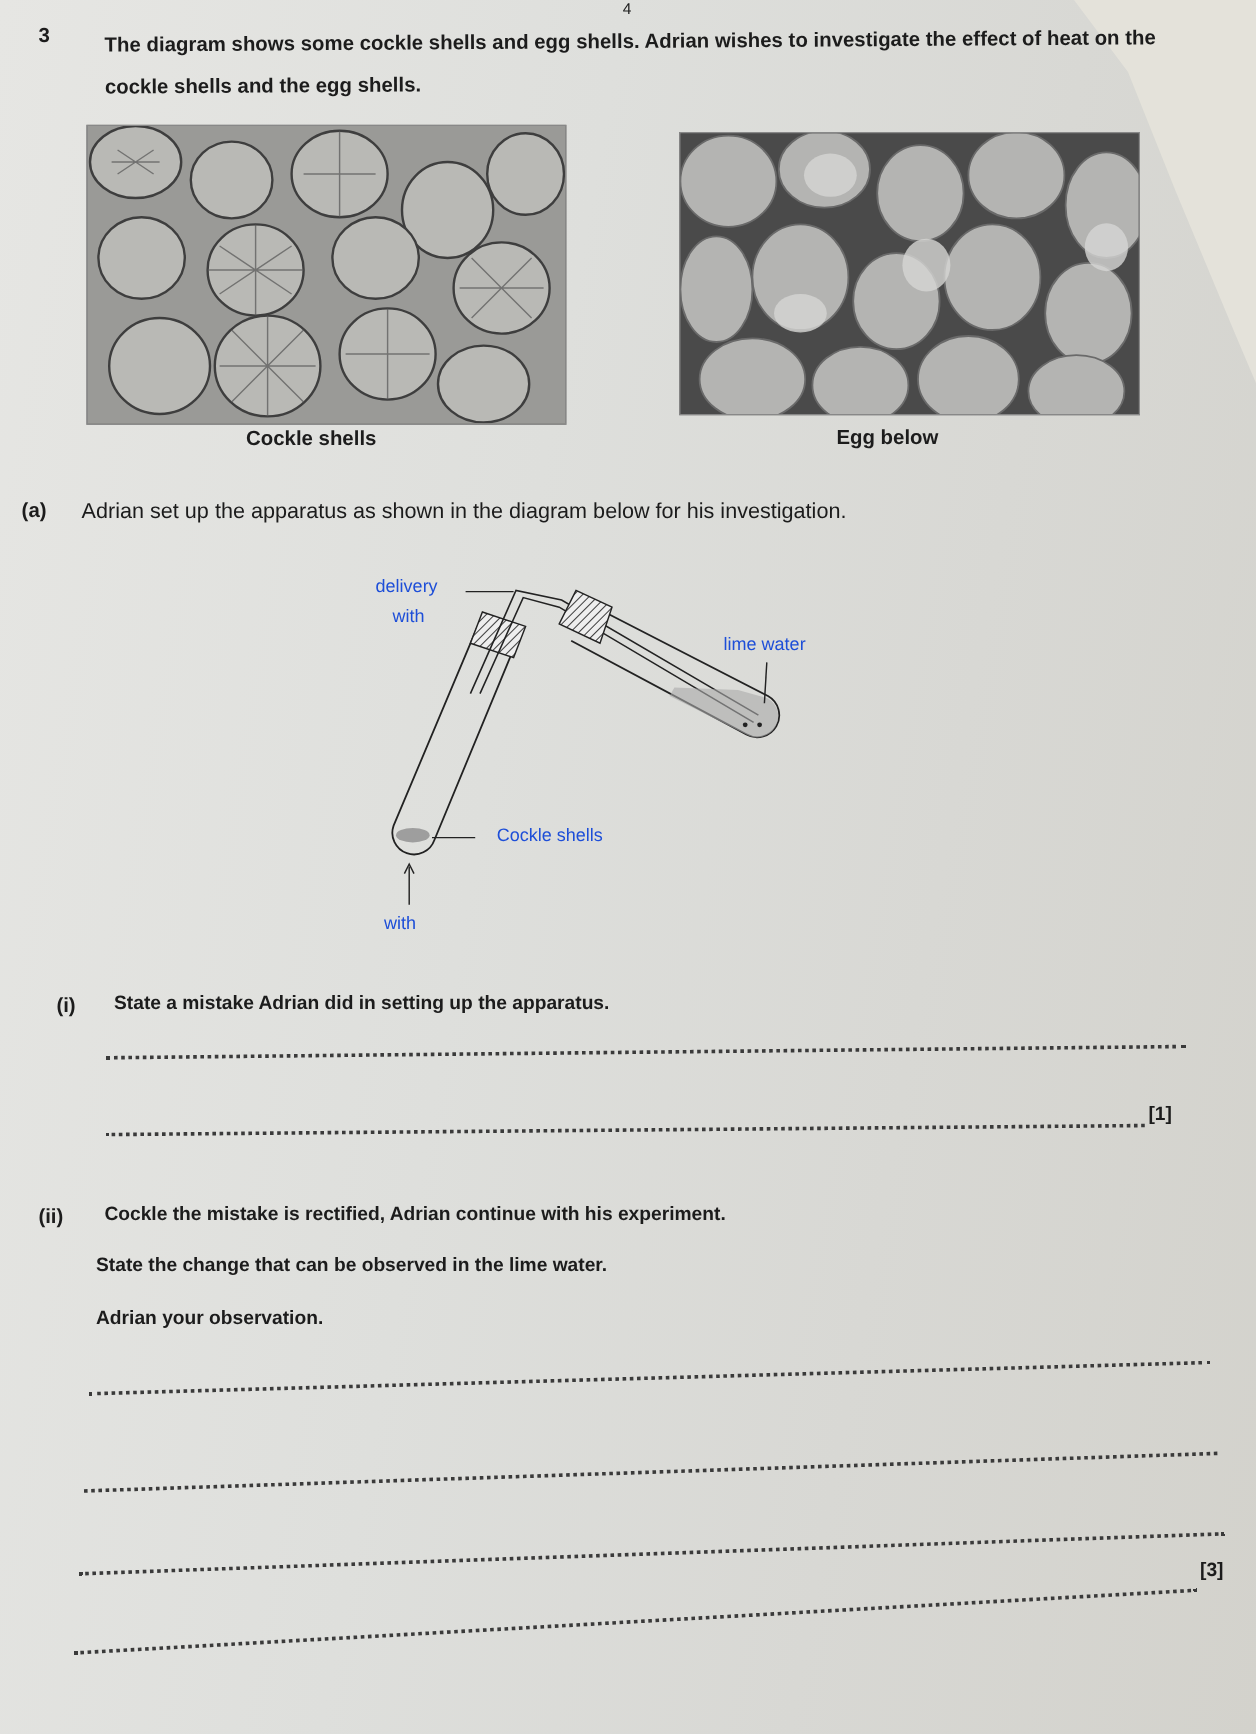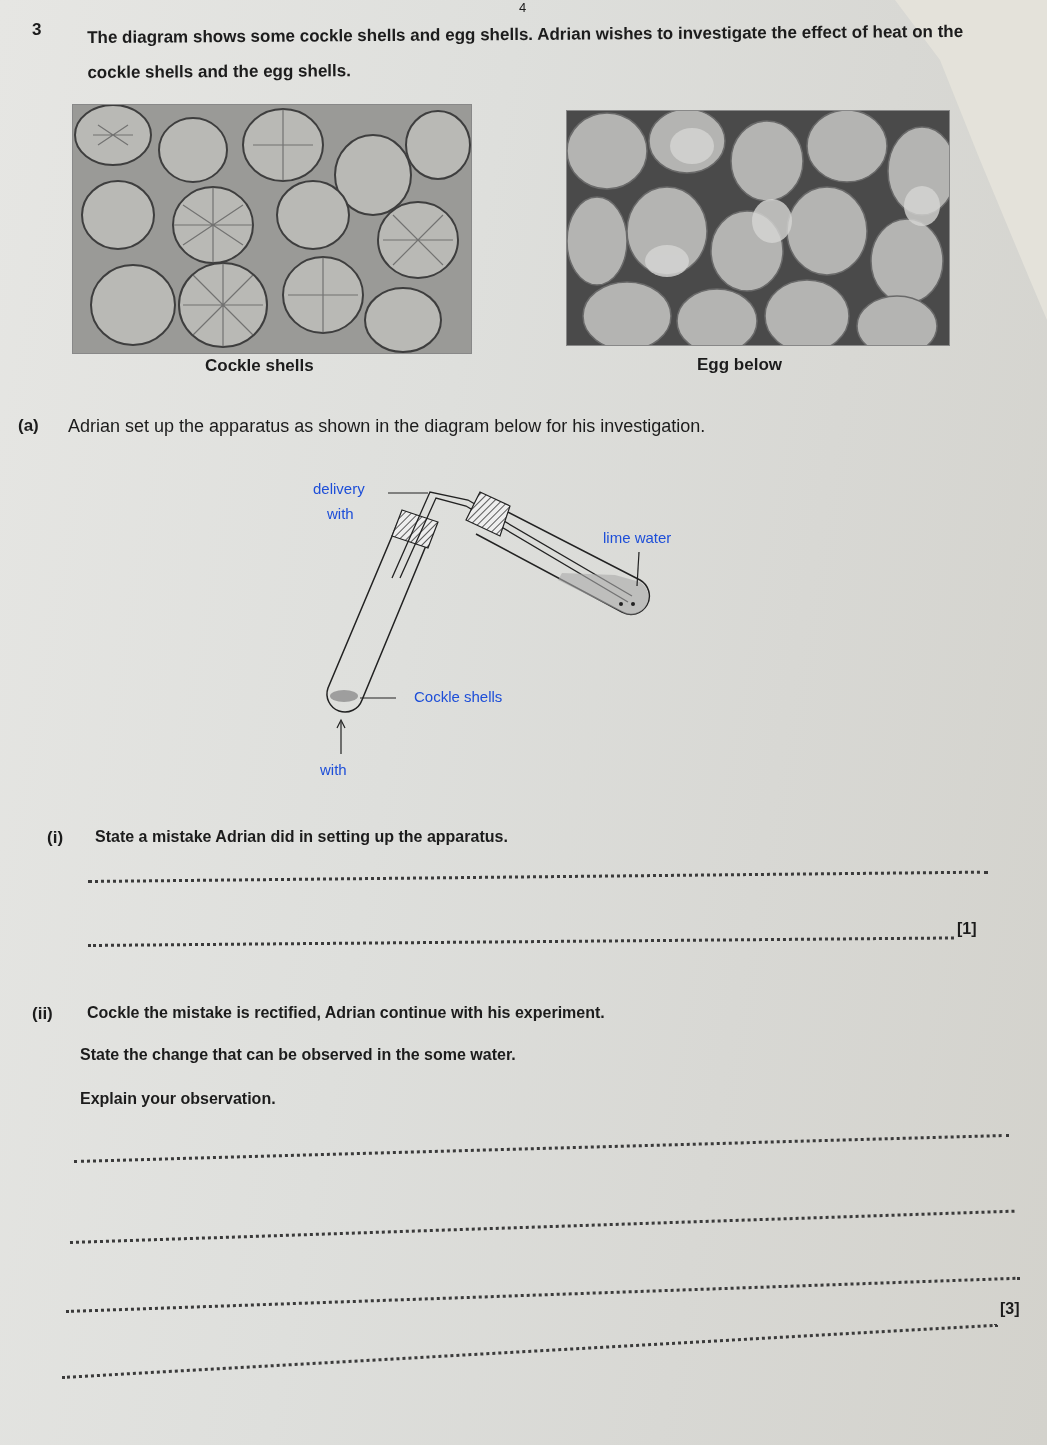--- a/index.html
+++ b/index.html
@@ -172,19 +172,19 @@
 </div>
 
 <div class="q-label" style="left:47px; top:828px;">(i)</div>
 <div class="q-text" style="left:95px; top:828px;">State a mistake Adrian did in setting up the apparatus.</div>
 <div class="answer-line" style="left:88px; top:880px; width:900px; transform:rotate(-0.6deg);"></div>
 <div class="answer-line" style="left:88px; top:944px; width:866px; transform:rotate(-0.5deg);"></div>
 <div class="marks" style="left:957px; top:920px;">[1]</div>
 
 <div class="q-label" style="left:32px; top:1004px;">(ii)</div>
 <div class="q-text" style="left:87px; top:1004px;">Cockle the mistake is rectified, Adrian continue with his experiment.</div>
-<div class="q-text" style="left:80px; top:1046px;">State the change that can be observed in the some water.</div>
-<div class="q-text" style="left:80px; top:1090px;">Explain your observation.</div>
+<div class="q-text" style="left:80px; top:1046px;">State the change that can be observed in the lime water.</div>
+<div class="q-text" style="left:80px; top:1090px;">Adrian your observation.</div>
 <div class="answer-line" style="left:74px; top:1160px; width:935px; transform:rotate(-1.6deg);"></div>
 <div class="answer-line" style="left:70px; top:1241px; width:945px; transform:rotate(-1.9deg);"></div>
 <div class="answer-line" style="left:66px; top:1310px; width:955px; transform:rotate(-2.0deg);"></div>
 <div class="answer-line" style="left:62px; top:1376px; width:937px; transform:rotate(-3.2deg);"></div>
 <div class="marks" style="left:1000px; top:1300px;">[3]</div>
 
 </body></html>

